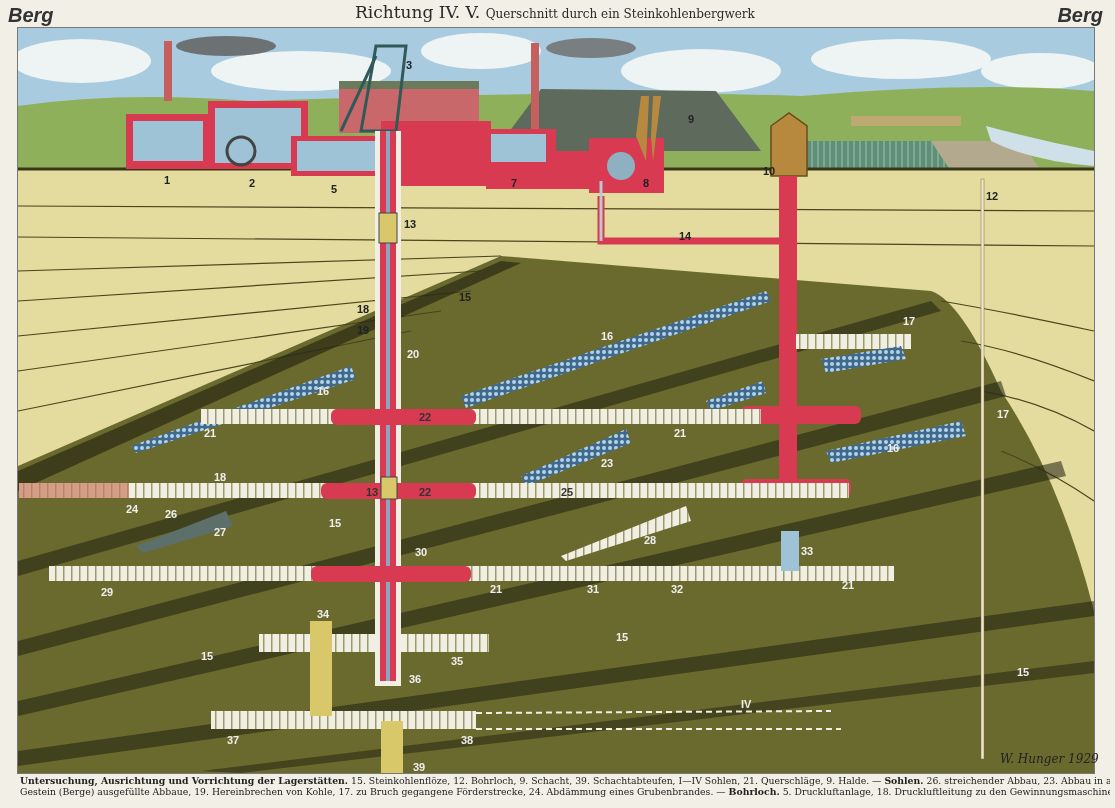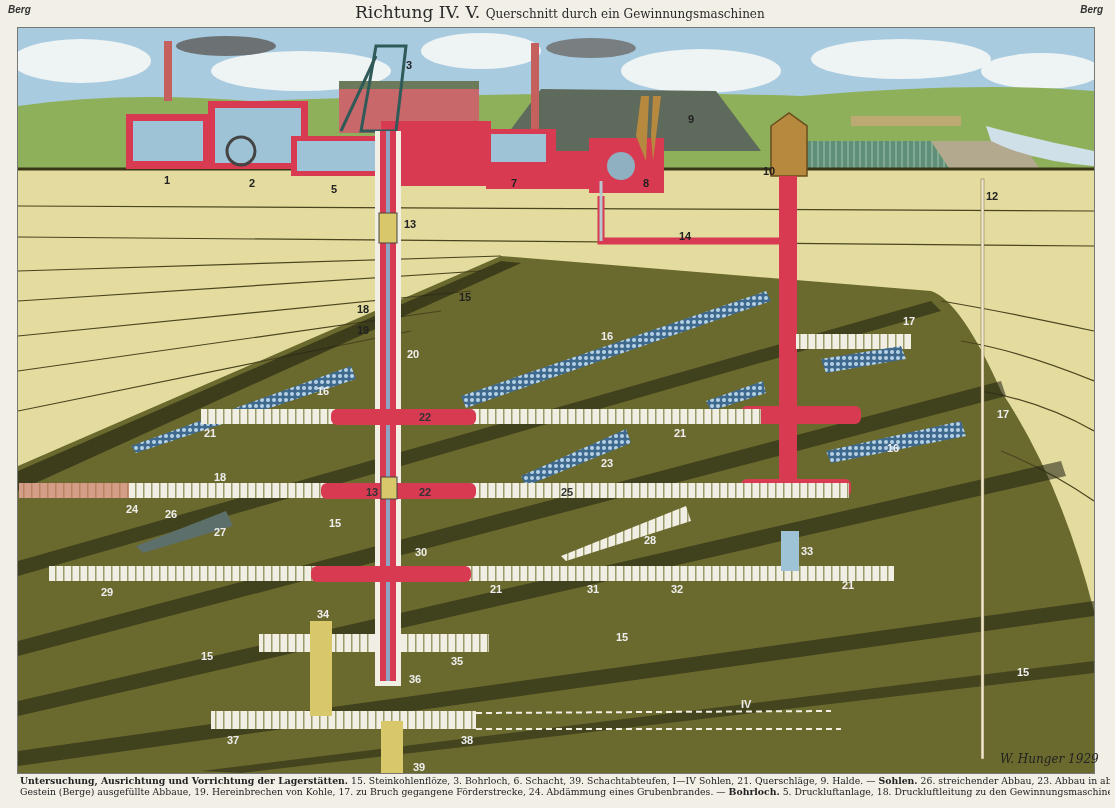--- a/index.html
+++ b/index.html
@@ -1,35 +1,35 @@
 <!DOCTYPE html>
 <html><head>
 <meta charset="utf-8">
 <style>
   html,body{margin:0;padding:0;}
   body{width:1115px;height:808px;background:#f2efe6;position:relative;overflow:hidden;font-family:"DejaVu Serif",serif;}
   .hdr{position:absolute;top:0;left:0;width:1115px;height:26px;}
-  .hdr .side{position:absolute;top:4px;font-family:"Liberation Sans",sans-serif;font-style:italic;font-weight:bold;font-size:10px;color:#333;}
+  .hdr .side{position:absolute;top:4px;font-family:"Liberation Sans",sans-serif;font-style:italic;font-weight:bold;font-size:20px;color:#333;}
   .hdr .title{position:absolute;top:2px;left:355px;font-family:"DejaVu Serif",serif;font-size:17px;color:#2a2a2a;white-space:nowrap;}
   .hdr .title .sub{font-size:12px;}
   .frame{position:absolute;left:17px;top:27px;width:1076px;height:745px;border:1px solid #777;overflow:hidden;background:#6b6a2e;}
   svg{display:block;}
   .lbl{font-family:"Liberation Sans",sans-serif;font-size:11px;font-weight:bold;}
   .caption{position:absolute;left:20px;top:775px;width:1090px;font-size:9.3px;line-height:11px;color:#222;white-space:nowrap;overflow:hidden;}
   .caption b{font-weight:bold;}
   .sig{position:absolute;left:1000px;top:752px;font-family:"DejaVu Serif",serif;font-style:italic;font-size:12px;color:#222;}
 </style>
 </head>
 <body>
 
 <div class="hdr">
   <span class="side" style="left:8px">Berg</span>
   <span class="title">
     <span>Richtung IV. V.</span>
-    <span class="sub">Querschnitt durch ein Gewinnungsmaschinen</span>
+    <span class="sub">Querschnitt durch ein Steinkohlenbergwerk</span>
   </span>
   <span class="side" style="right:12px">Berg</span>
 </div>
 
 <div class="frame">
 <svg width="1076" height="745" viewBox="17 27 1076 745">
   <defs>
     <pattern id="backfill" width="6" height="6" patternUnits="userSpaceOnUse">
       <rect width="6" height="6" fill="#3f6a8e"></rect>
       <circle cx="3" cy="3" r="2" fill="#b6d2e6"></circle>
@@ -216,21 +216,21 @@
     <text x="412" y="770" fill="#eee">39</text>
   </g>
 </svg>
 </div>
 
 <span class="sig">W. Hunger 1929</span>
 
 <div class="caption">
   <div>
     <b>Untersuchung, Ausrichtung und Vorrichtung der Lagerstätten.</b>
-    <span>15. Steinkohlenflöze, 3. Bohrloch, 6. Schacht, 39. Schachtabteufen, I—IV Sohlen, 21. Querschläge, 9. Halde. —</span>
+    <span>15. Steinkohlenflöze, 12. Bohrloch, 9. Schacht, 39. Schachtabteufen, I—IV Sohlen, 21. Querschläge, 9. Halde. —</span>
     <b>Sohlen.</b>
     <span>26. streichender Abbau, 23. Abbau in absteigender Richtung, 16. mit taubem</span>
   </div>
   <div>
     <span>Gestein (Berge) ausgefüllte Abbaue, 19. Hereinbrechen von Kohle, 17. zu Bruch gegangene Förderstrecke, 24. Abdämmung eines Grubenbrandes. —</span>
     <b>Bohrloch.</b>
     <span>5. Druckluftanlage, 18. Druckluftleitung zu den Gewinnungsmaschinen, 37, 38. Gewinnung mit</span>
   </div>
 </div>
 

